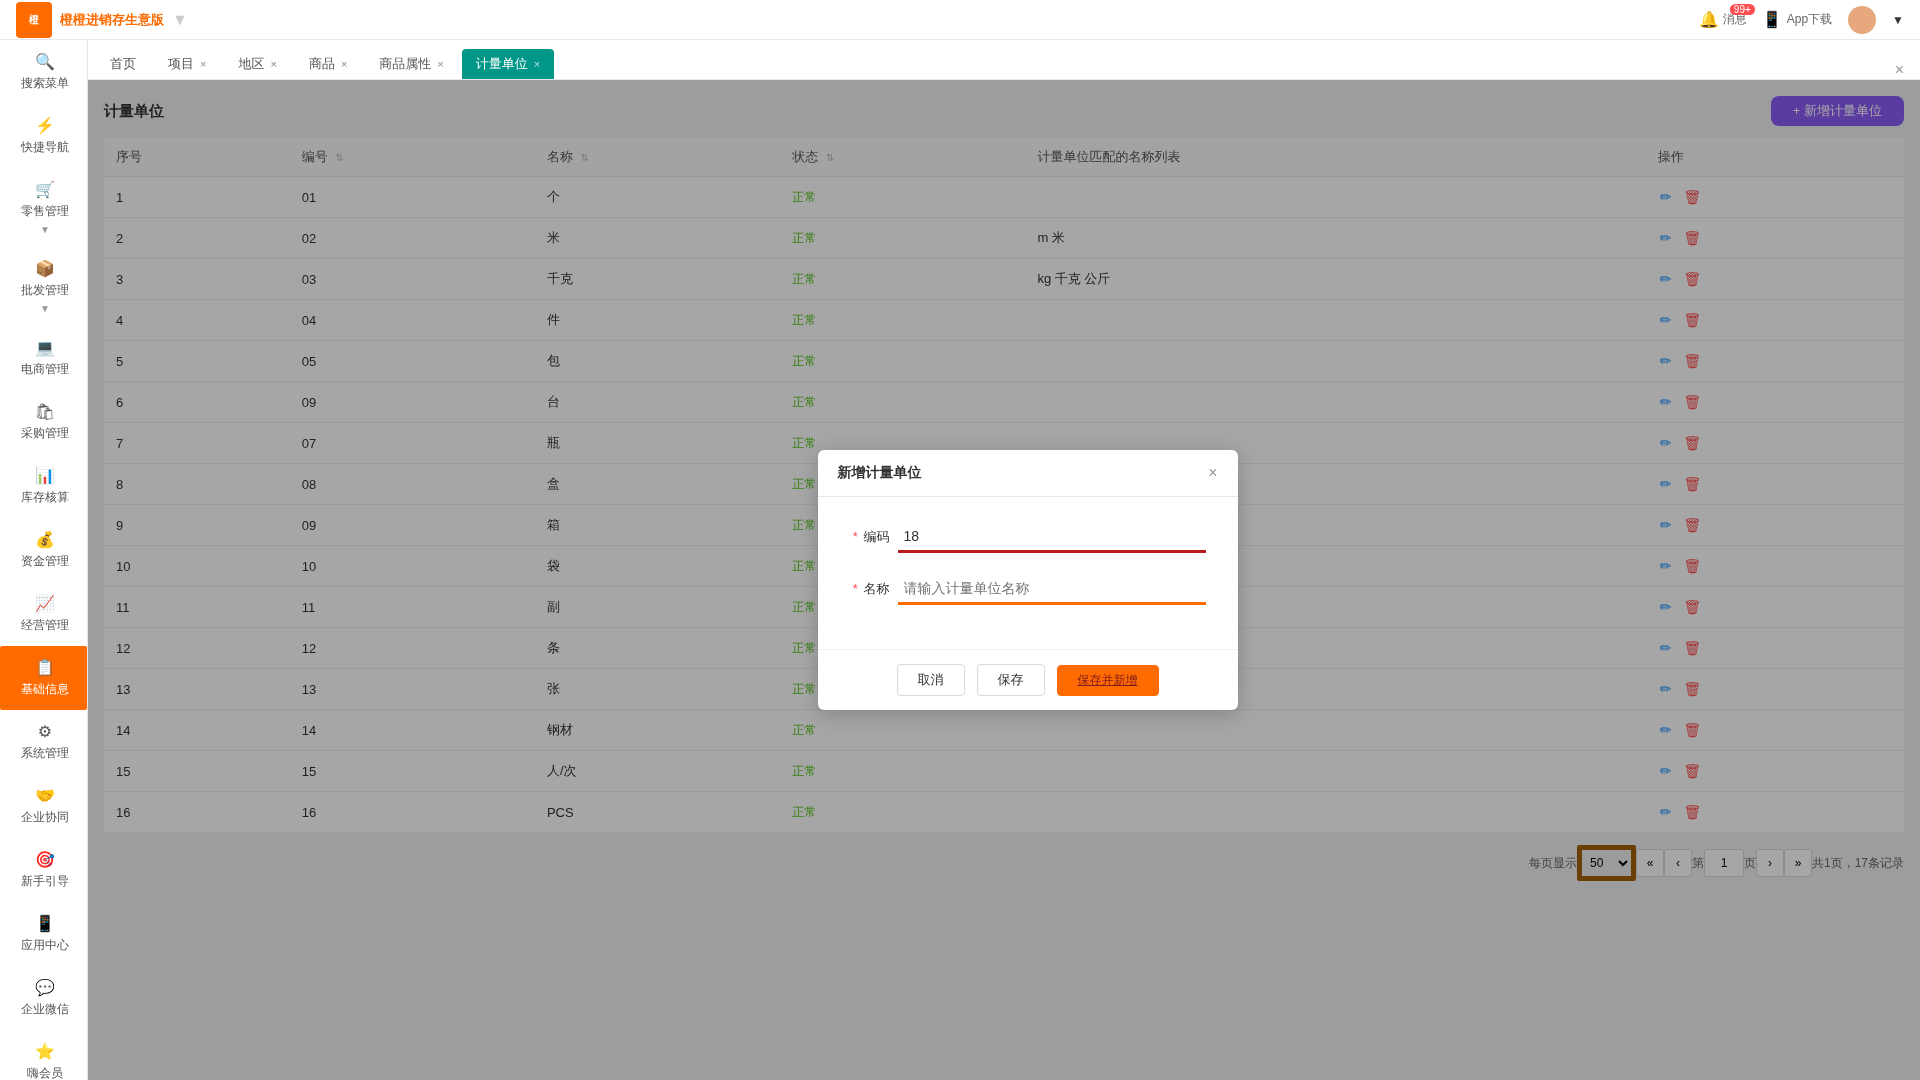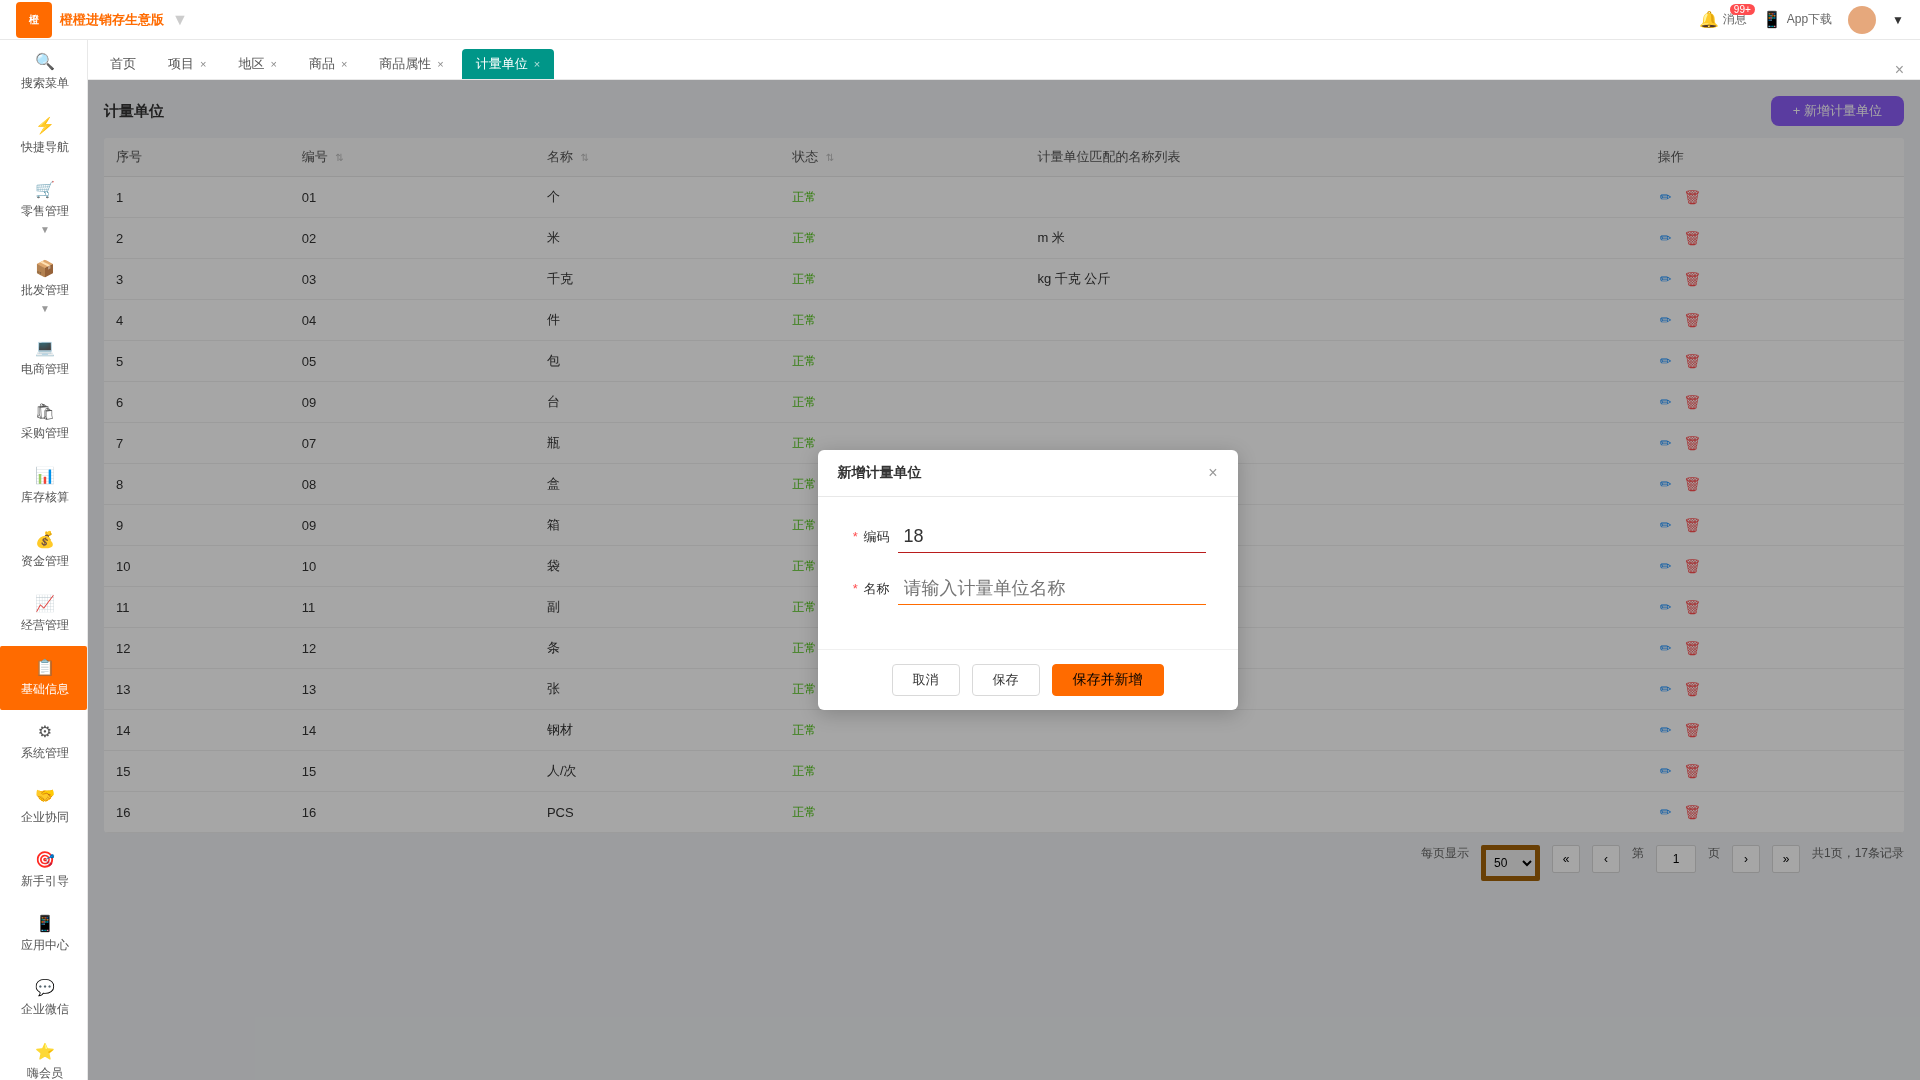--- a/index.html
+++ b/index.html
@@ -215,23 +215,24 @@
       font-size: 14px;
       background: none;
       border: none;
       padding: 2px;
     }
     .action-btn.delete { color: #ff4d4f; }
 
     
     .pagination-bar {
       display: flex;
+      align-items: center;
       justify-content: flex-end;
       padding: 12px 0 0;
-      gap: 12px;
+      gap: 0;
       font-size: 12px;
       color: #666;
     }
     .page-btn {
       width: 28px;
       height: 28px;
       border: 1px solid #d9d9d9;
       background: #fff;
       cursor: pointer;
       border-radius: 2px;
@@ -308,23 +309,23 @@
       text-align: right;
     }
     .required-star {
       color: #ff4d4f;
       margin-right: 2px;
     }
     .form-input {
       flex: 1;
       height: 32px;
       border: none;
-      border-bottom: 1px solid #b91c1c;
+      border-bottom: 3px solid #b91c1c;
       outline: none;
-      font-size: 18px;
+      font-size: 14px;
       padding: 4px 6px;
       color: #333;
     }
     .form-input.name-input { border-bottom-color: #ff6b00; }
     .modal-footer {
       padding: 14px 20px;
       display: flex;
       align-items: center;
       justify-content: center;
       gap: 12px;
@@ -347,22 +348,23 @@
       cursor: pointer;
       font-size: 13px;
       color: #333;
     }
     .btn-save-new {
       padding: 6px 20px;
       border: 1px solid #ff6b00;
       background: #ff6b00;
       border-radius: 4px;
       cursor: pointer;
-      font-size: 14px;
-      color: #000000;
+      font-size: 12px;
+      color: #7f1d1d;
+      text-decoration: underline;
     }
 
     .sort-icon { font-size: 10px; color: #bbb; margin-left: 4px; }
   </style>
 </head>
 <body>
 
 <div class="top-header">
   <div class="logo-area">
     <div class="logo-icon">橙</div>

